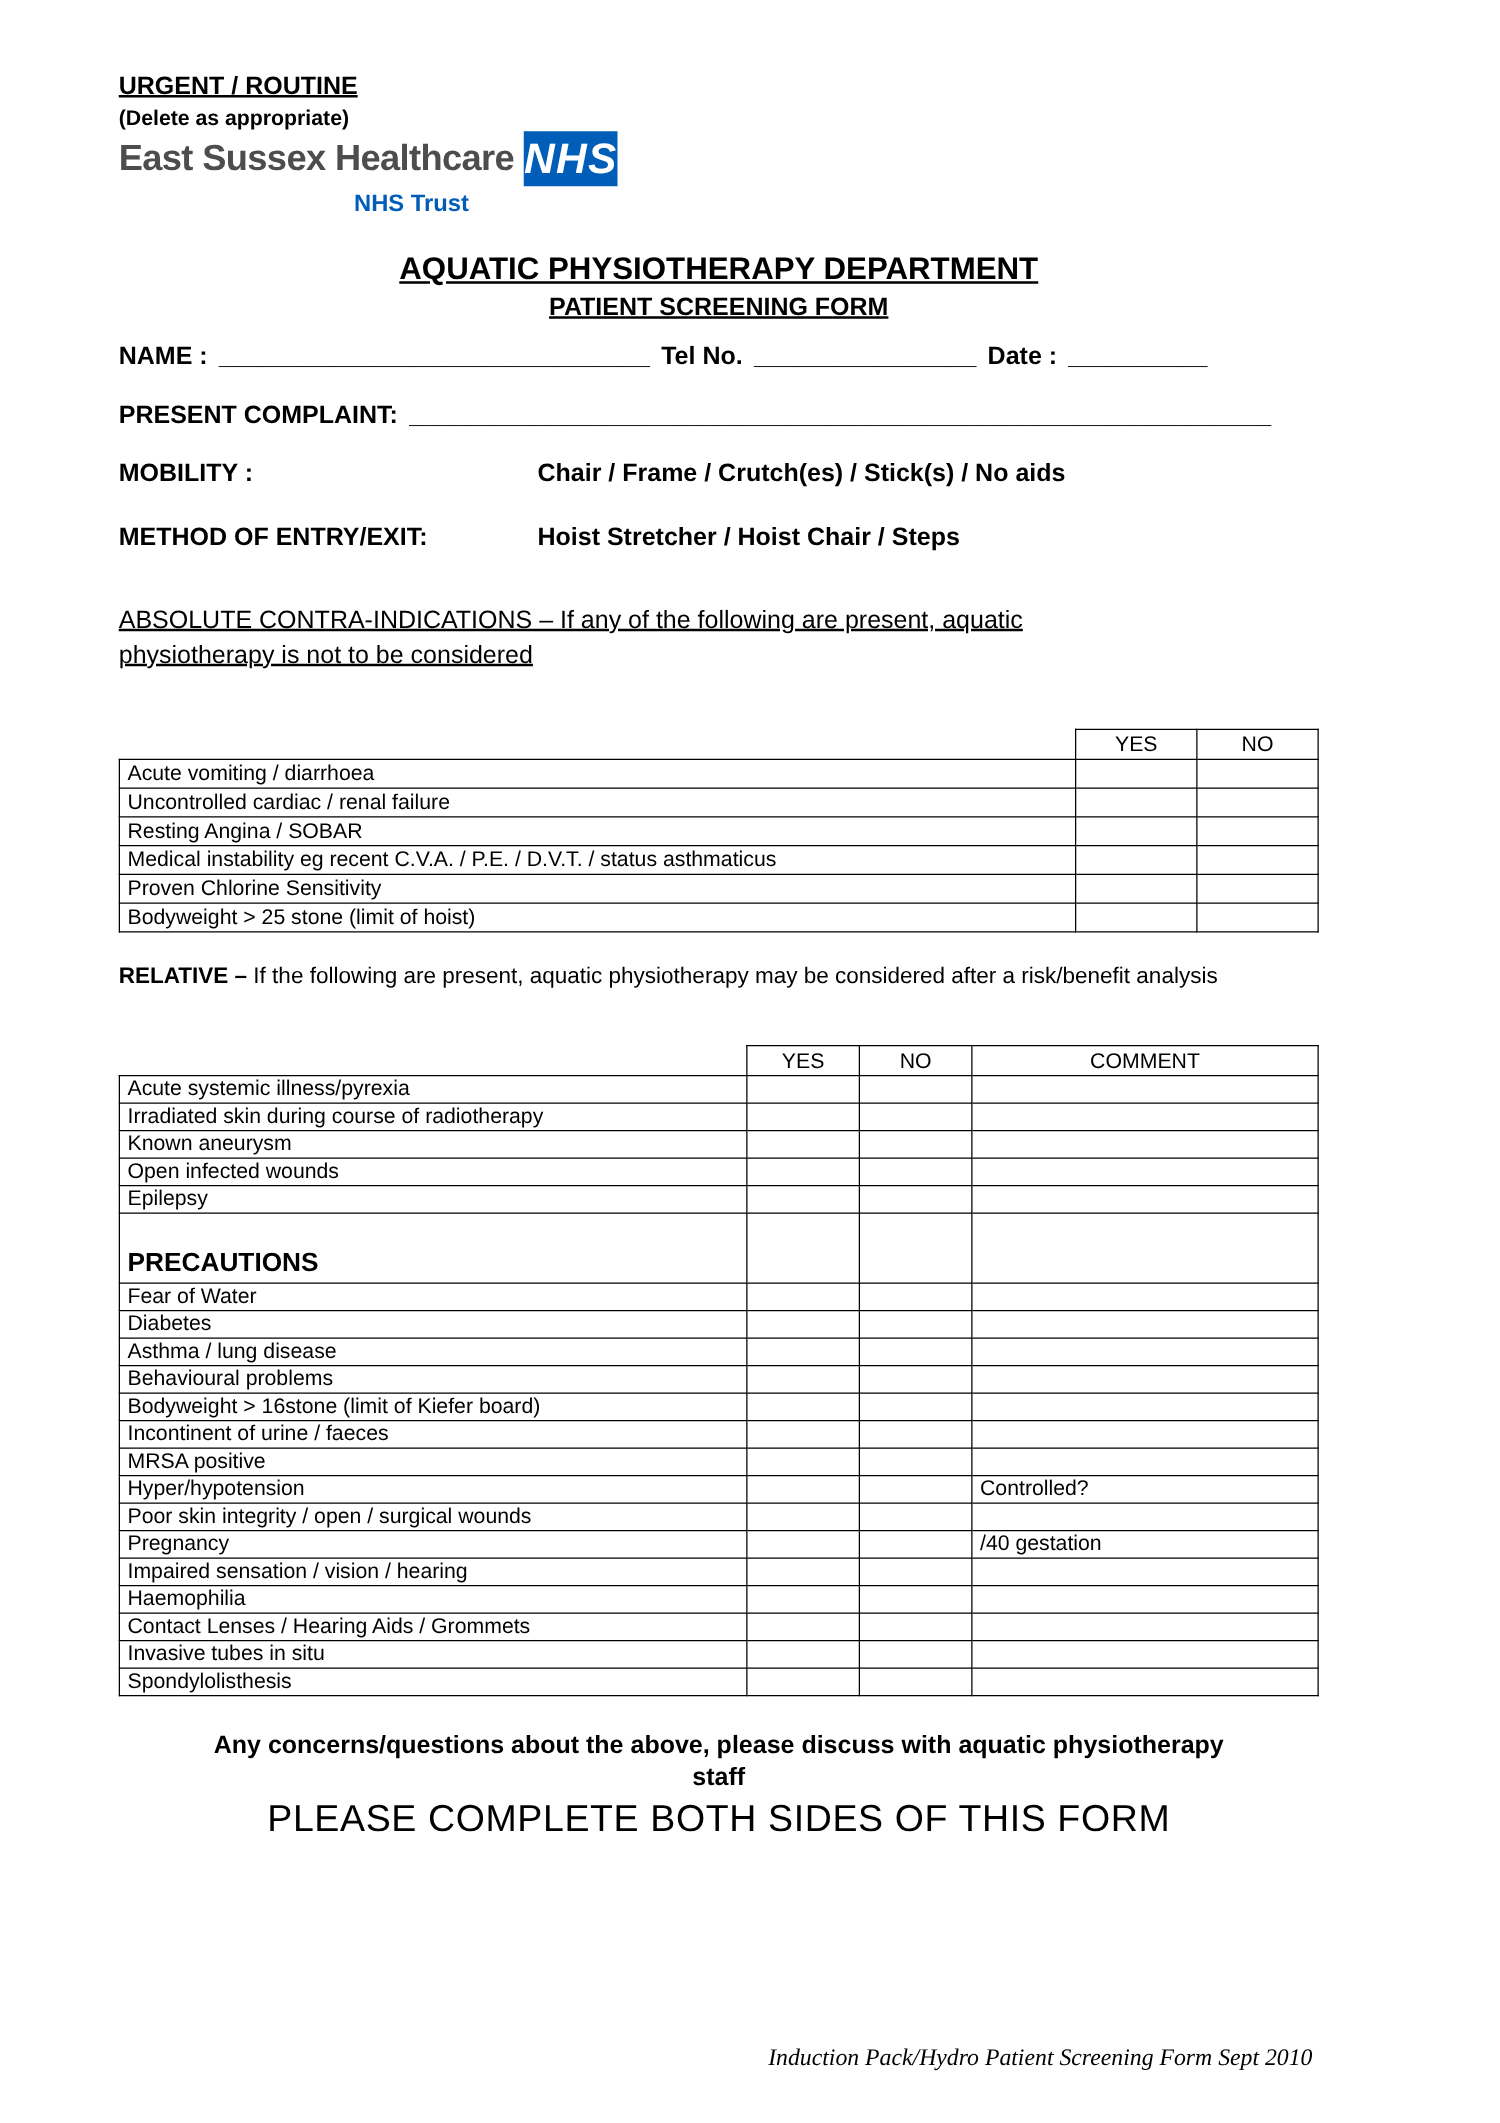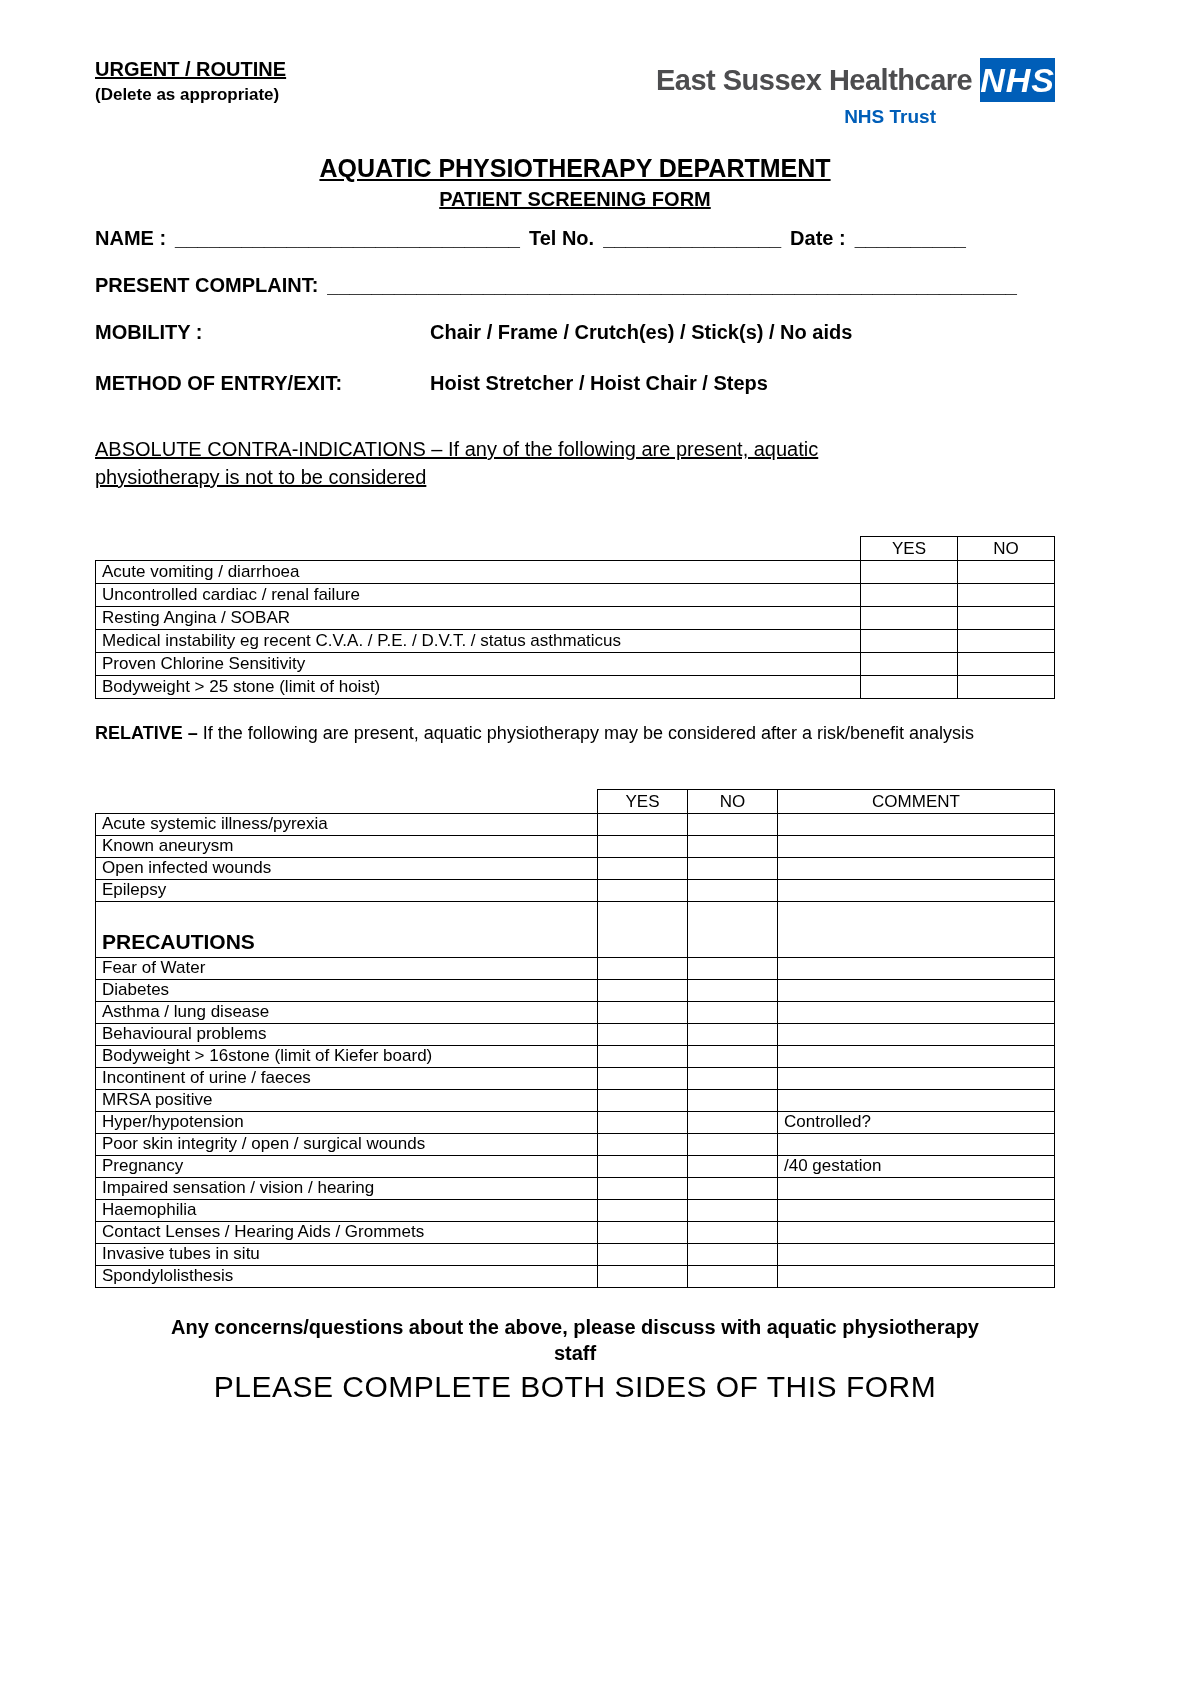--- a/index.html
+++ b/index.html
@@ -11,21 +11,21 @@
   .page {
     position: relative;
     width: 1200px;
     height: 1698px;
     background: #fff;
     overflow: hidden;
   }
   .content { position: absolute; left: 95px; top: 0; width: 960px; }
 
   
-  .header { display: flex; justify-content: space-between; align-items: flex-start; margin-top: 58px; }
+  .header { display: flex; justify-content: space-between; align-items: flex-start; margin-top: 58px; flex-direction: column; }
   .urgency-title { font-size: 20px; font-weight: bold; text-decoration: underline; }
   .urgency-note { font-size: 17px; font-weight: bold; margin-top: 4px; }
   .brand-row { display: flex; align-items: center; gap: 8px; }
   .trust-name { font-size: 29px; font-weight: bold; color: var(--trust-text, #4d4d4f); letter-spacing: -0.5px; }
   .nhs-logo {
     background: var(--nhs-blue, #005EB8);
     color: #fff; font-weight: bold; font-style: italic;
     font-size: 34px; line-height: 44px; padding: 0 0; letter-spacing: 1px;
   }
   .trust-subtitle { font-size: 19px; font-weight: bold; color: var(--nhs-blue, #005EB8); margin-top: 4px; text-align: right; padding-right: 119px; }
@@ -191,20 +191,26 @@
         </tr>
       </thead>
       <tbody id="rel-body">
           <tr>
             <td>Acute systemic illness/pyrexia</td>
             <td></td>
             <td></td>
             <td></td>
           </tr>
           <tr>
+            <td>Irradiated skin during course of radiotherapy</td>
+            <td></td>
+            <td></td>
+            <td></td>
+          </tr>
+          <tr>
             <td>Known aneurysm</td>
             <td></td>
             <td></td>
             <td></td>
           </tr>
           <tr>
             <td>Open infected wounds</td>
             <td></td>
             <td></td>
             <td></td>
@@ -313,13 +319,14 @@
           </tr>
         </tbody>
     </table>
 
     <div class="concerns">Any concerns/questions about the above, please discuss with aquatic physiotherapy
 staff</div>
     <div class="complete-note">PLEASE COMPLETE BOTH SIDES OF THIS FORM</div>
 
   </div>
 
+  <div class="doc-ref">Induction Pack/Hydro Patient Screening Form Sept 2010</div>
 </div>
 
 </body></html>

